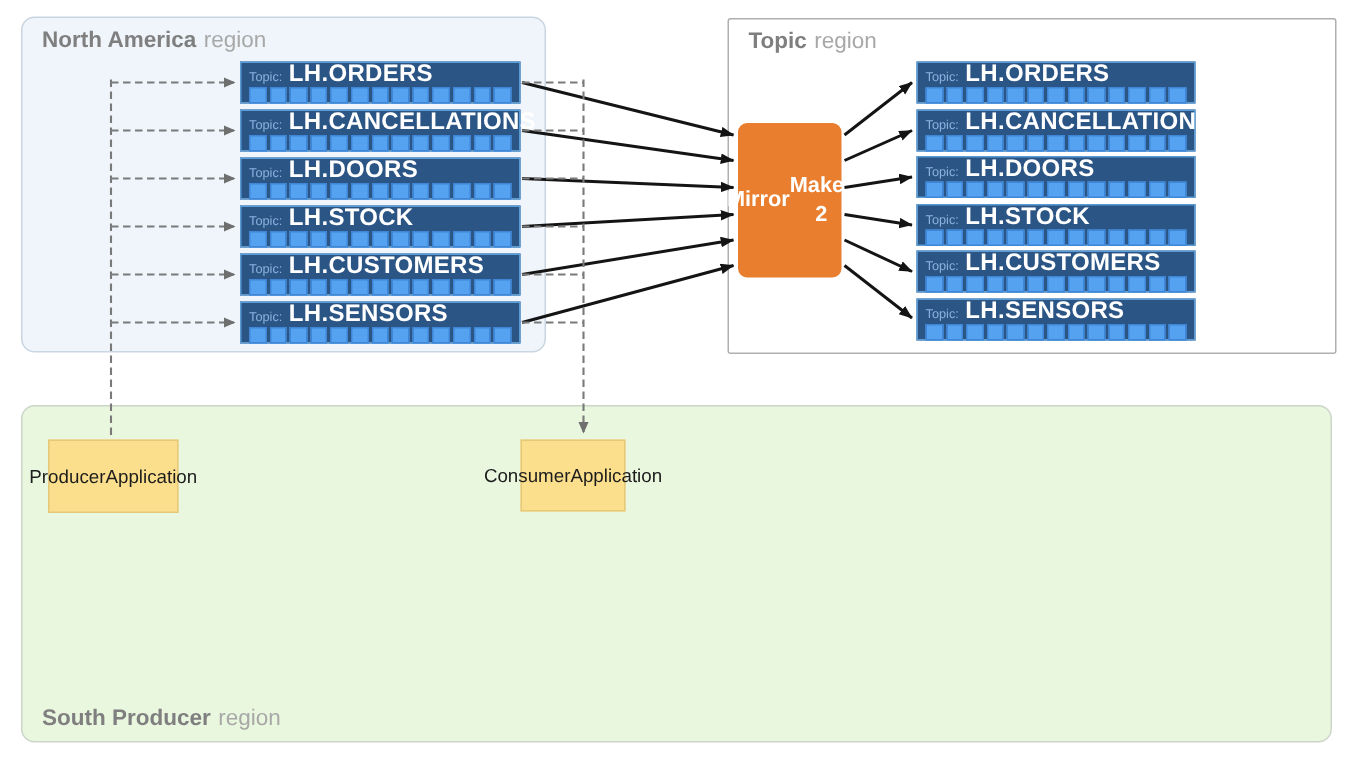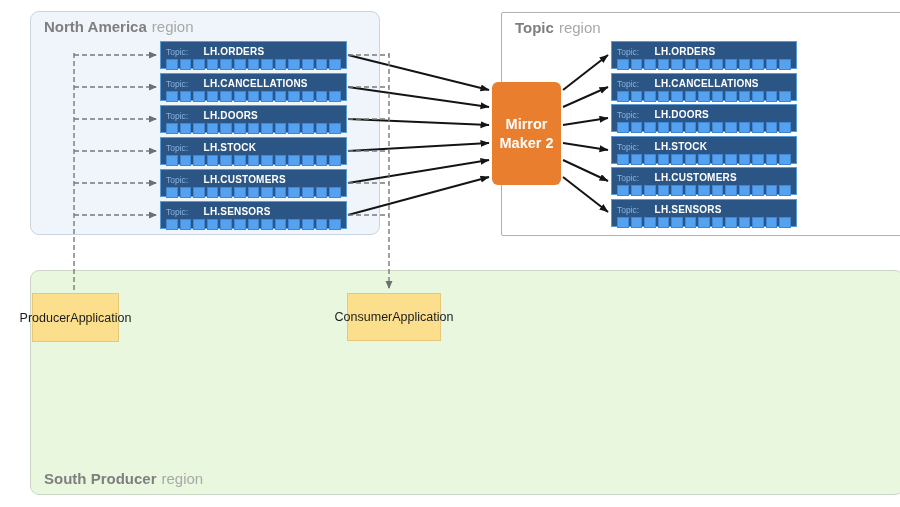--- a/index.html
+++ b/index.html
@@ -1,21 +1,21 @@
 <!DOCTYPE html>
 <html style="--topic-bar-bg: #2b5585; --topic-bar-border: #5b9bd5; --partition-fill: #55a2f0; --partition-border: #3f87d6; --topic-prefix-color: #8ab4dd; --mirror-maker-bg: #e97e2e; --app-bg: #fbdf8d; --app-border: #e5c878; --na-region-bg: #eff5fb; --na-region-border: #c9d5e0; --eu-region-bg: #ffffff; --eu-region-border: #b0b0b0; --sa-region-bg: #eaf7df; --sa-region-border: #ccd6c8; --title-bold: #7f7f7f; --title-light: #a8a8a8; --arrow-solid: #141414; --arrow-dashed: #7a7a7a;"><head>
 <meta charset="utf-8">
 <style>
   html,body{margin:0;padding:0;background:#ffffff;}
   *{box-sizing:border-box;}
   .canvas{position:relative;width:900px;height:507px;background:#ffffff;
           font-family:"Liberation Sans",sans-serif;overflow:hidden;}
 
   
-  .region{position:absolute;margin-left:16px;}
+  .region{position:absolute;}
   .region-na{left:14px;top:11px;width:350px;height:224px;
              background:var(--na-region-bg,#eff5fb);
              border:1px solid var(--na-region-border,#c9d5e0);border-radius:9px;}
   .region-eu{left:485px;top:12px;width:406px;height:224px;
              background:var(--eu-region-bg,#ffffff);
              border:1.5px solid var(--eu-region-border,#b0b0b0);border-radius:2px;}
   .region-sa{left:14px;top:270px;width:874px;height:225px;
              background:var(--sa-region-bg,#eaf7df);
              border:1px solid var(--sa-region-border,#ccd6c8);border-radius:9px;}
   .region-title{position:absolute;left:13px;top:6px;font-size:15px;white-space:nowrap;}
@@ -25,38 +25,38 @@
 
   
   .bars{position:absolute;display:flex;flex-direction:column;}
   #na-bars{left:160px;top:41px;width:187px;gap:4px;}
   #eu-bars{left:611px;top:41px;width:186px;gap:3.5px;}
   .topic-bar{height:28px;background:var(--topic-bar-bg,#2b5585);
              border:1px solid var(--topic-bar-border,#5b9bd5);
              padding:2px 5px 0 5px;}
   .topic-label-row{line-height:11px;white-space:nowrap;}
   .topic-prefix{font-size:8.5px;color:var(--topic-prefix-color,#8ab4dd);}
-  .topic-name{font-size:10px;font-weight:bold;color:#ffffff;letter-spacing:.2px;margin-left:13px;}
+  .topic-name{font-size:16px;font-weight:bold;color:#ffffff;letter-spacing:.2px;margin-left:2px;}
   .partition-row{display:flex;gap:2px;margin-top:1px;}
   .partition-square{flex:1;height:11px;background:var(--partition-fill,#55a2f0);
                     border:1px solid var(--partition-border,#3f87d6);}
 
   
   .mm2{position:absolute;left:492px;top:82px;width:69px;height:103px;
        background:var(--mirror-maker-bg,#e97e2e);border-radius:6px;
        color:#ffffff;font-weight:bold;font-size:14.5px;line-height:19px;
-       display:flex;flex-direction:column;align-items:center;justify-content:center;text-align:center;}
+       display:flex;flex-direction:row;align-items:center;justify-content:center;text-align:center;}
 
   
   .app{position:absolute;background:var(--app-bg,#fbdf8d);
        border:1px solid var(--app-border,#e5c878);color:#1c1c1c;
        font-size:12.5px;line-height:16px;
        display:flex;align-items:center;justify-content:center;text-align:center;}
   .app-producer{left:32px;top:293px;width:87px;height:49px;}
-  .app-consumer{left:347px;top:293px;width:94px;height:48px;}
+  .app-consumer{left:347px;top:293px;width:70px;height:48px;}
 
   
   svg.arrows{position:absolute;left:0;top:0;pointer-events:none;}
   .solid-arrow{stroke:var(--arrow-solid,#141414);stroke-width:2;fill:none;}
   .dashed-line{stroke:var(--arrow-dashed,#7a7a7a);stroke-width:1.4;stroke-dasharray:5 3;fill:none;}
 </style>
 </head>
 <body>
 
 <div class="canvas">

